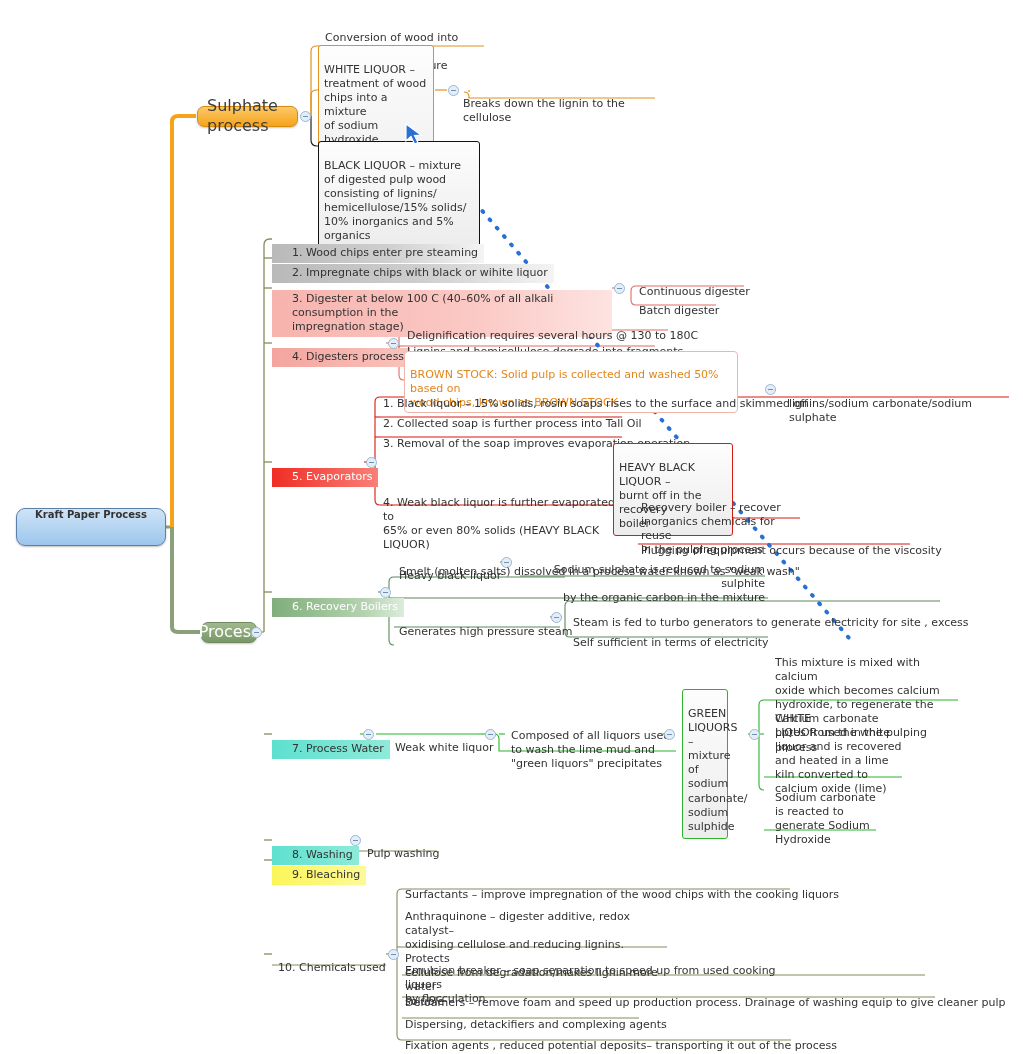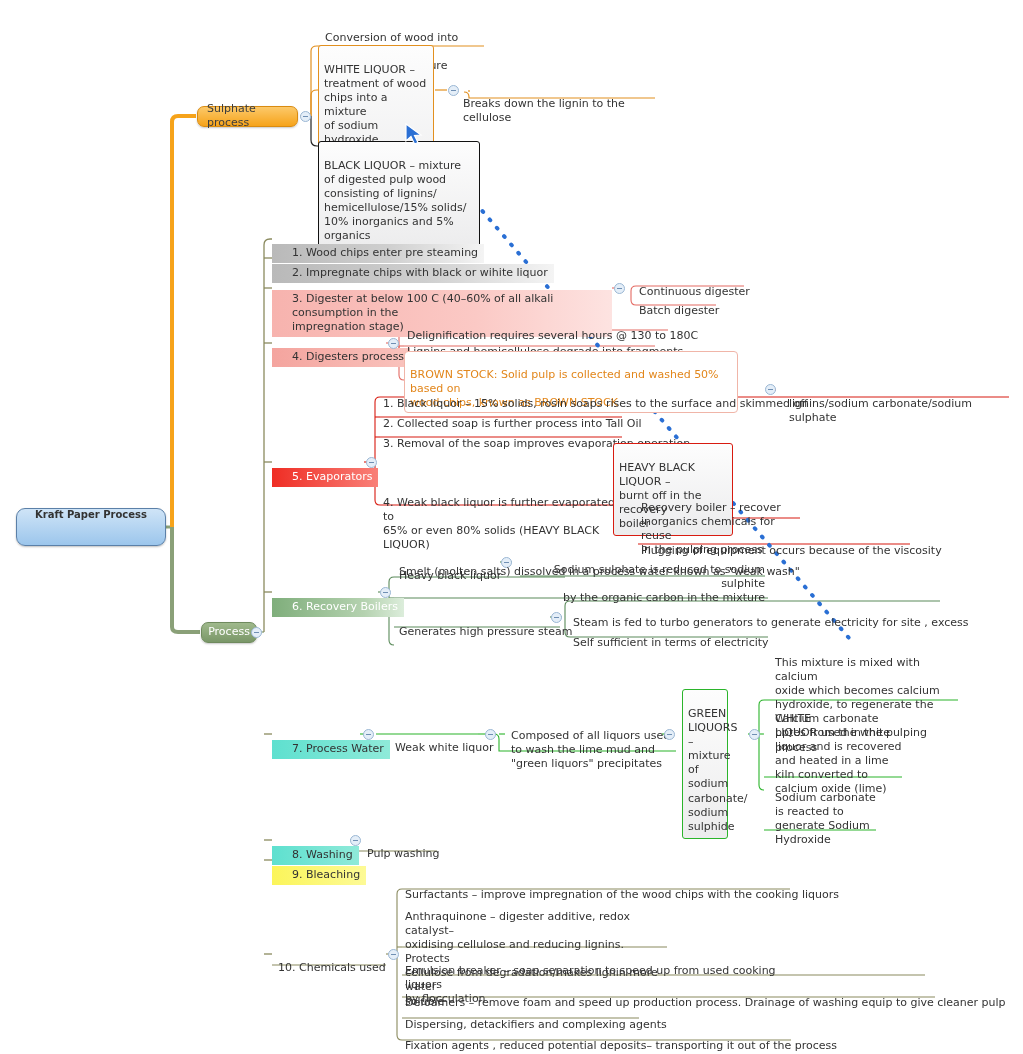--- a/index.html
+++ b/index.html
@@ -26,21 +26,21 @@
   .root{
     border:1px solid #5b80a8;border-radius:9px;
     background:linear-gradient(to bottom,#cfe4f7 0%,#9cc6ec 100%);
     color:#333;font-size:10px;font-weight:bold;
     display:flex;align-items:flex-start;justify-content:center;
     box-shadow:0 1px 2px rgba(0,0,0,.25);
   }
 
   
   .pill{
-    border-radius:7px;padding:3px 9px 4px 9px;font-size:11px;
+    border-radius:7px;padding:3px 9px 4px 9px;font-size:16px;
     display:flex;align-items:center;justify-content:center;
     box-shadow:0 1px 2px rgba(0,0,0,.22);
   }
   .pill-orange{border:1px solid #d98b10;background:linear-gradient(to bottom,#fcc96a 0%,#f6a31a 100%);color:#3d3d3d;}
   .pill-green{border:1px solid #6f8a5e;background:linear-gradient(to bottom,#9fb98c 0%,#7a9768 100%);color:#ffffff;}
 
   
   .chip{padding:2px 6px 3px 20px;display:inline-block;}
   .chip-grey{background:linear-gradient(to right,#b9b9b9 0%,#cfcfcf 55%,#f4f4f4 100%);color:#333;}
   .chip-pinkfade{background:linear-gradient(to right,#f7b3ae 0%,#fbc9c5 60%,#fde3e1 100%);color:#333;}

